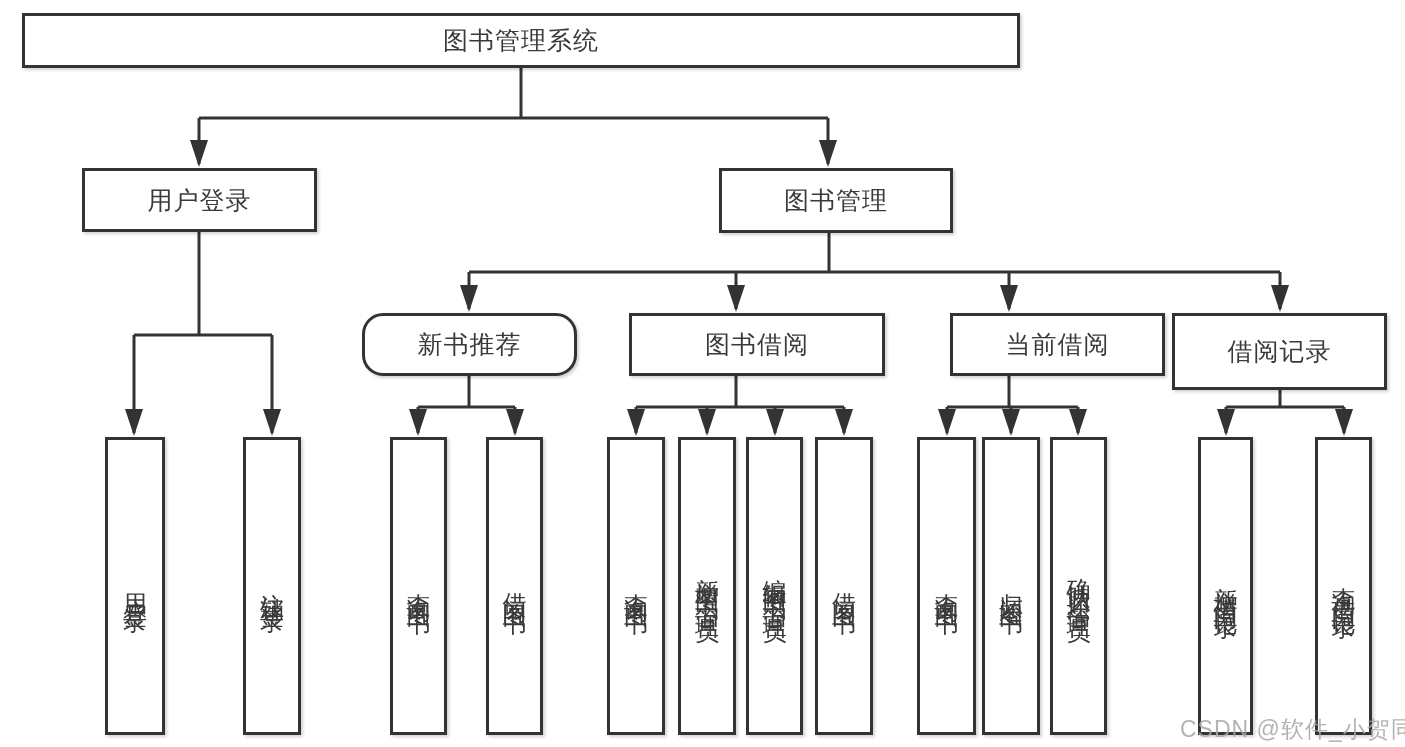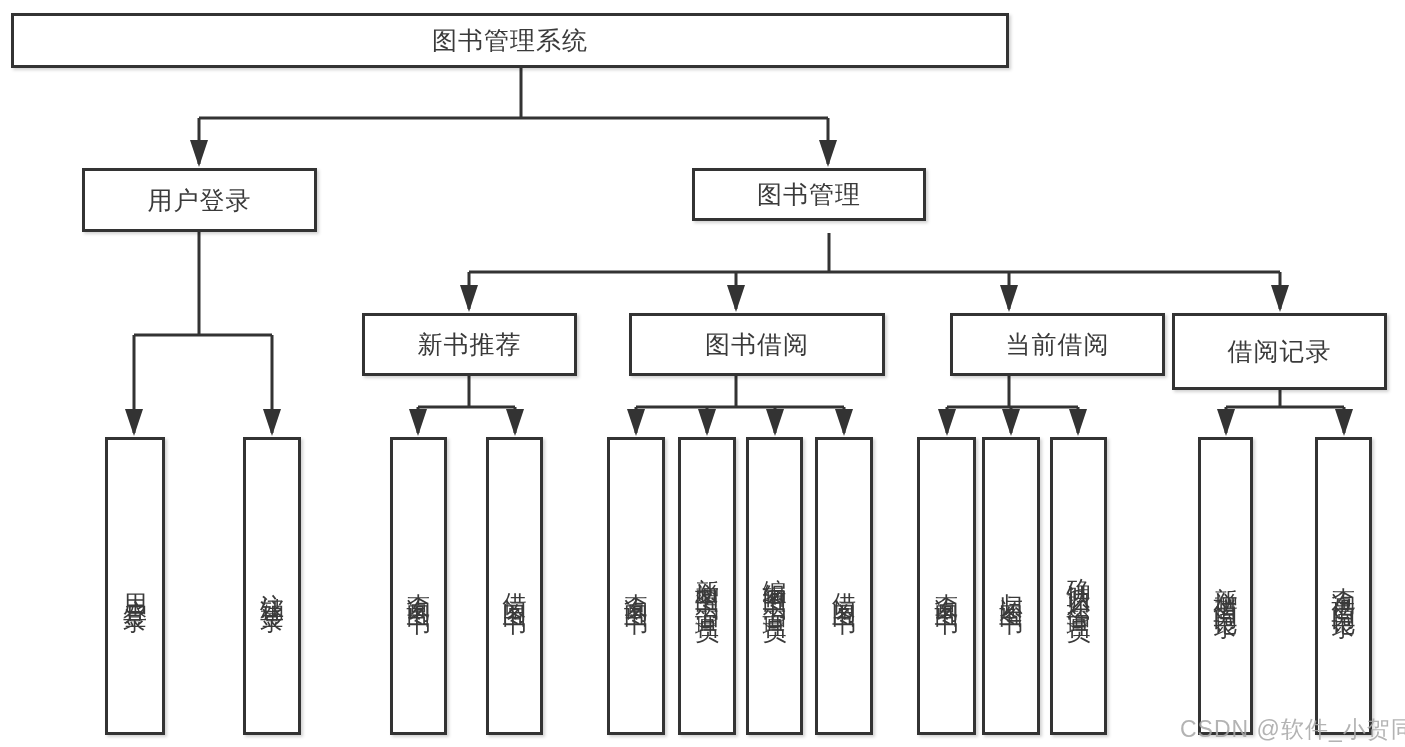--- a/index.html
+++ b/index.html
@@ -72,26 +72,26 @@
       <polygon points="766,409 784,409 775,436"></polygon>
       <polygon points="835,409 853,409 844,436"></polygon>
       <polygon points="938,409 956,409 947,436"></polygon>
       <polygon points="1002,409 1020,409 1011,436"></polygon>
       <polygon points="1069,409 1087,409 1078,436"></polygon>
       <polygon points="1217,409 1235,409 1226,436"></polygon>
       <polygon points="1335,409 1353,409 1344,436"></polygon>
     </g>
   </svg>
 
-  <div class="box" style="left:11px;top:13px;width:998px;height:55px;">图书管理系统</div>
+  <div class="box" style="left:22px;top:13px;width:998px;height:55px;">图书管理系统</div>
 
   <div class="box" style="left:82px;top:168px;width:235px;height:64px;">用户登录</div>
-  <div class="box" style="left:692px;top:168px;width:234px;height:53px;">图书管理</div>
+  <div class="box" style="left:719px;top:168px;width:234px;height:65px;">图书管理</div>
 
-  <div class="box" style="left:362px;top:313px;width:215px;height:63px;">新书推荐</div>
+  <div class="box" style="left:362px;top:313px;width:215px;height:63px;border-radius:21px;">新书推荐</div>
   <div class="box" style="left:629px;top:313px;width:256px;height:63px;">图书借阅</div>
   <div class="box" style="left:950px;top:313px;width:215px;height:63px;">当前借阅</div>
   <div class="box" style="left:1172px;top:313px;width:215px;height:77px;">借阅记录</div>
 
   <div class="box vbox" style="left:105px;top:437px;width:60px;height:298px;">用户登录</div>
   <div class="box vbox" style="left:243px;top:437px;width:58px;height:298px;">注销登录</div>
 
   <div class="box vbox" style="left:390px;top:437px;width:57px;height:298px;">查询图书</div>
   <div class="box vbox" style="left:486px;top:437px;width:57px;height:298px;">借阅图书</div>
 

